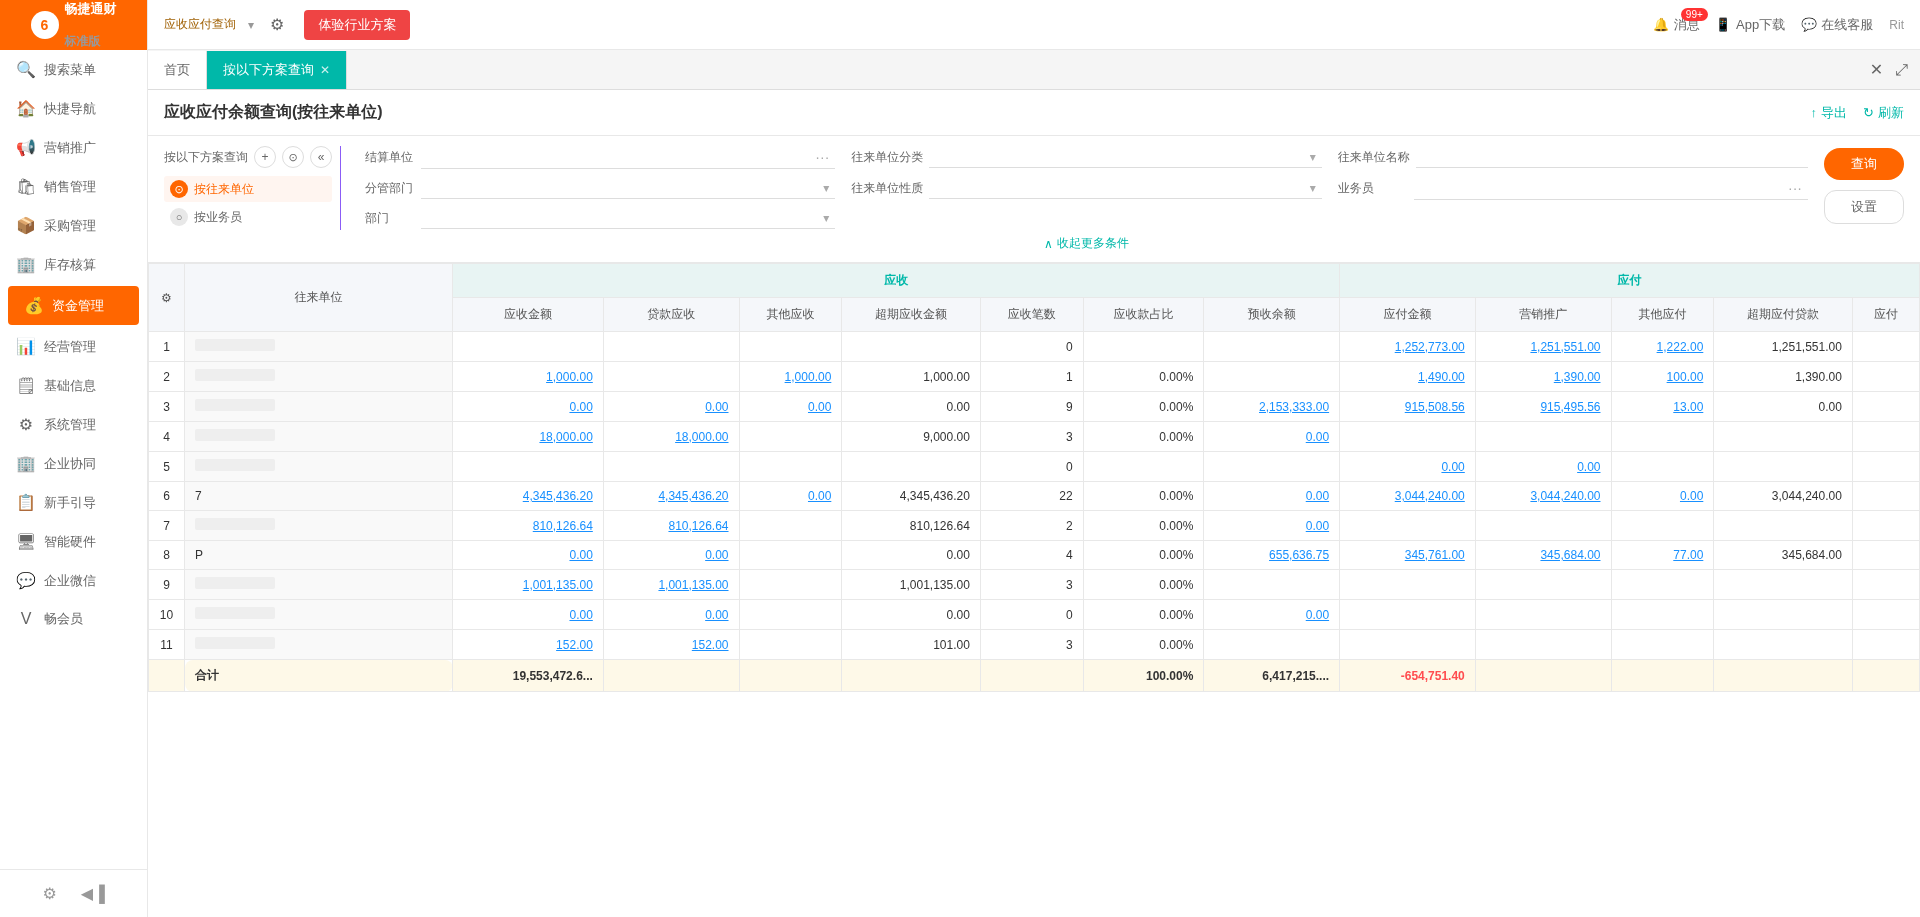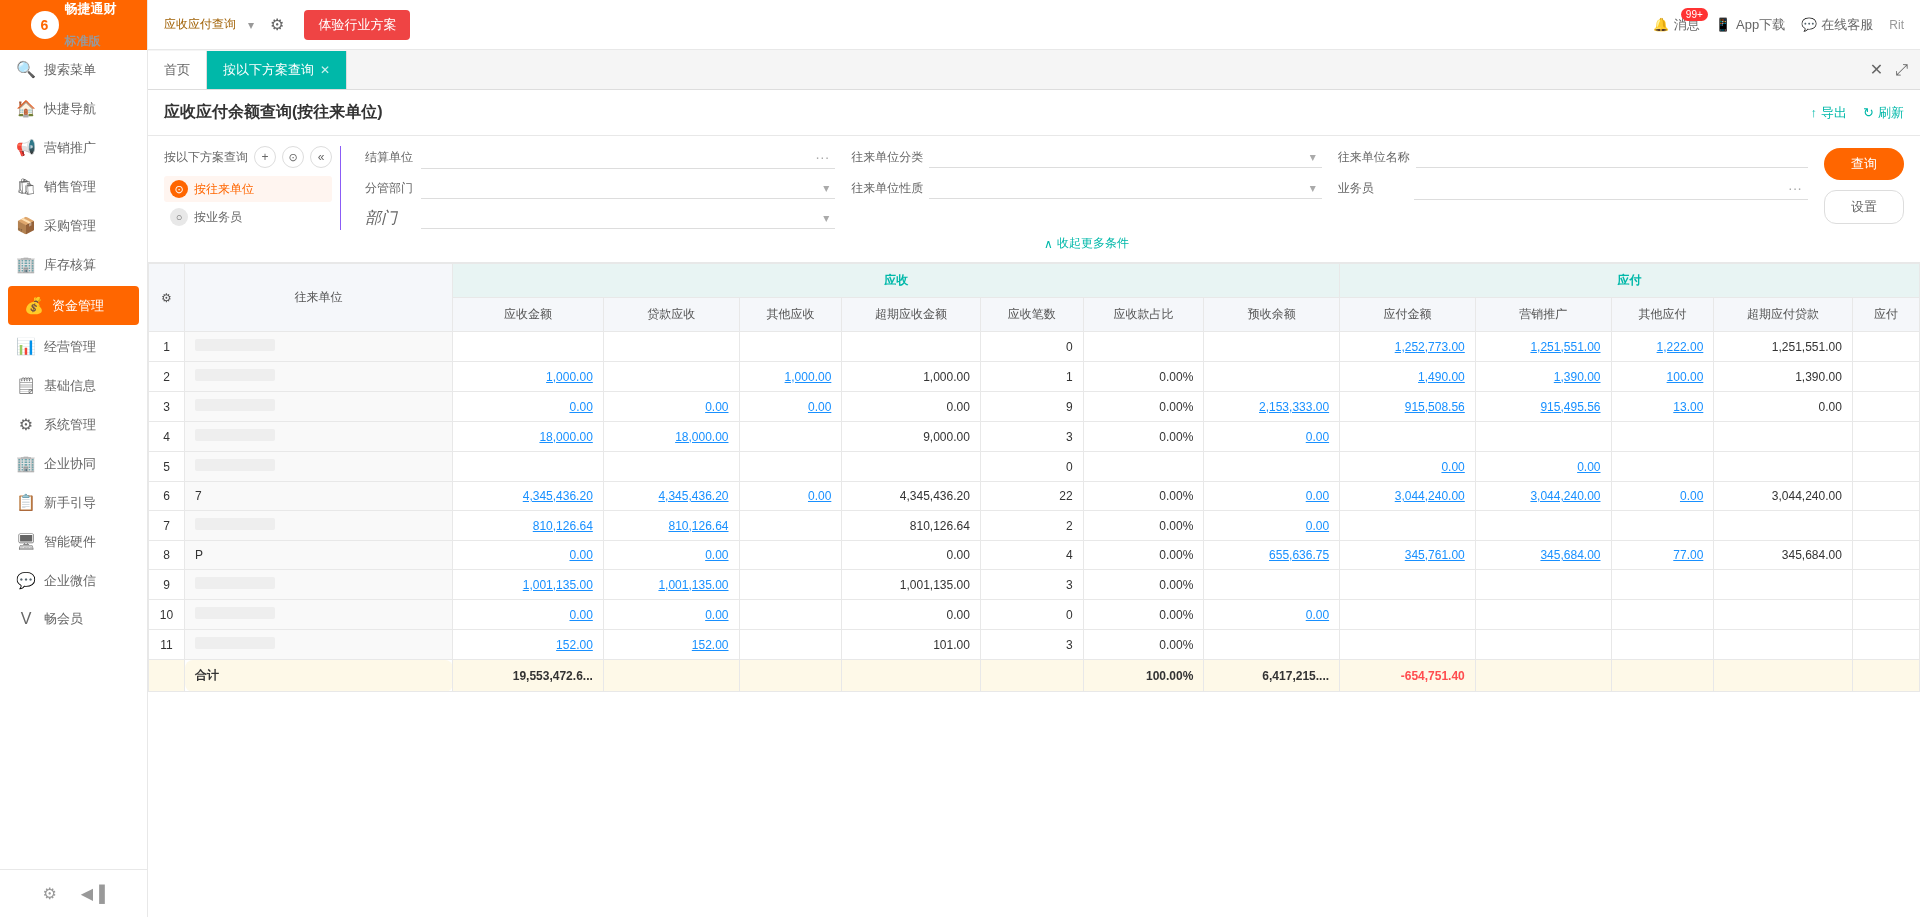--- a/index.html
+++ b/index.html
@@ -305,21 +305,21 @@
               </div>
               <div style="display:flex;align-items:center;gap:6px;">
                 <span style="color:#666;font-size:12px;white-space:nowrap;min-width:70px;">业务员</span>
                 <div style="flex:1;border-bottom:1px solid #ddd;padding:3px 6px;display:flex;align-items:center;justify-content:space-between;">
                   <span style="color:#999;"></span>
                   <span style="color:#aaa;font-size:14px;">···</span>
                 </div>
               </div>
 
               <div style="display:flex;align-items:center;gap:6px;">
-                <span style="color:#666;font-size:16px;white-space:nowrap;min-width:50px;font-style:italic;">部门</span>
+                <span style="color:#666;font-size:12px;white-space:nowrap;min-width:50px;">部门</span>
                 <div style="flex:1;border-bottom:1px solid #ddd;padding:3px 6px;display:flex;align-items:center;justify-content:space-between;">
                   <span style="color:#999;"></span>
                   <span style="color:#aaa;">▾</span>
                 </div>
               </div>
             </div>
             <div style="text-align:center;margin-top:6px;">
               <span style="color:#00b8a9;cursor:pointer;font-size:12px;display:inline-flex;align-items:center;gap:4px;">
                 <span>∧</span>
                 <span>收起更多条件</span>

